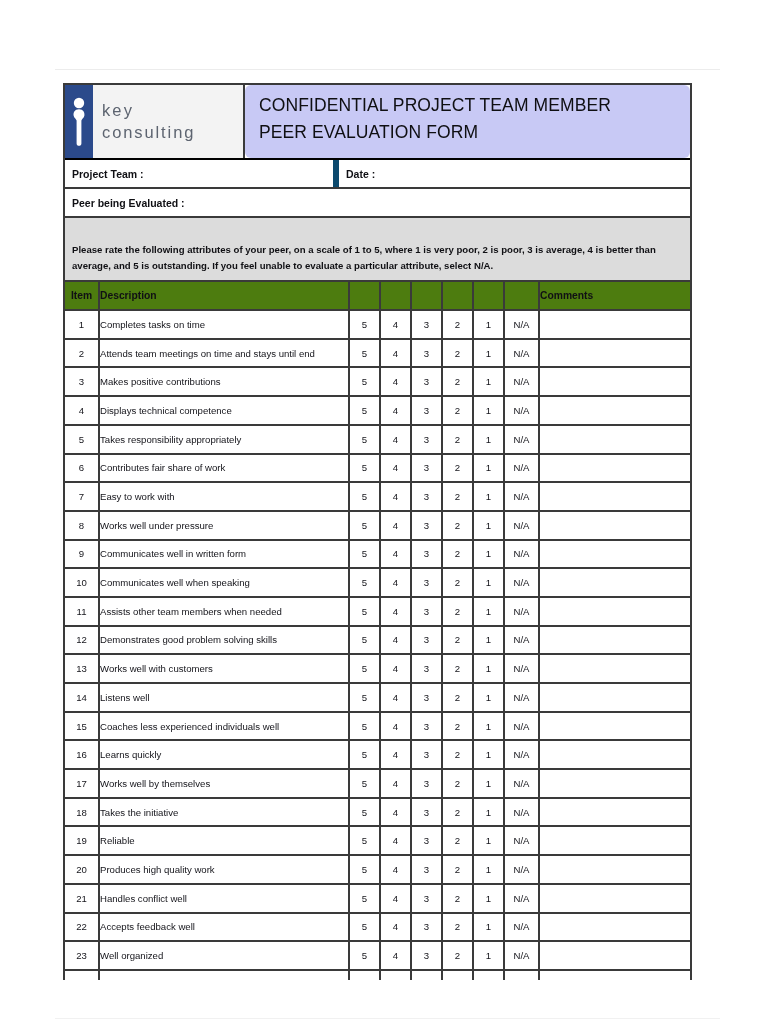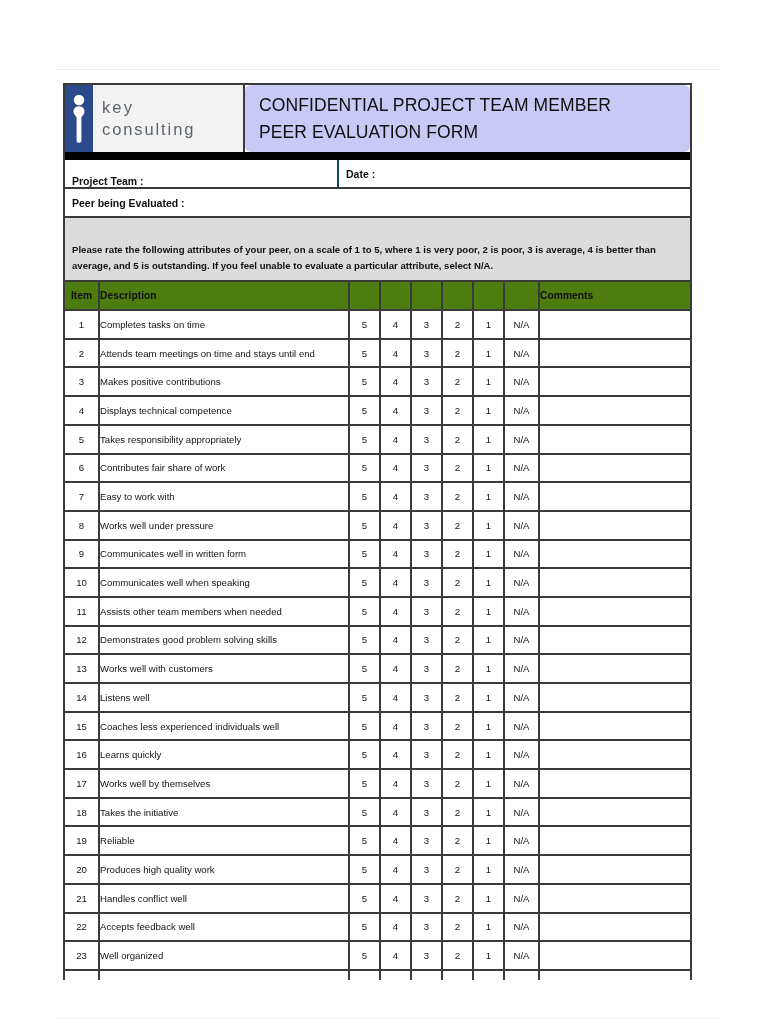--- a/index.html
+++ b/index.html
@@ -51,21 +51,21 @@
     border: 2px solid #3a3a3a;
     border-bottom: none;
     box-sizing: border-box;
     background: #fff;
   }
 
   
   .title-band {
     display: flex;
     height: 75px;
-    border-bottom: 8px solid #000000;
+    border-bottom: 2px solid #000000;
     box-sizing: border-box;
   }
   .logo-cell {
     width: 180px;
     flex: 0 0 180px;
     background: #f3f3f3;
     display: flex;
     align-items: center;
     border-right: 2px solid #3a3a3a;
     box-sizing: border-box;
@@ -114,21 +114,21 @@
   }
   .meta-cell {
     display: flex;
     align-items: center;
     padding-left: 7px;
     font-size: 10.5px;
     font-weight: bold;
     color: #101014;
     box-sizing: border-box;
   }
-  .meta-cell.project { width: 274px; flex: 0 0 274px; border-right: 2px solid #0c4a6e; align-items: flex-end; }
+  .meta-cell.project { width: 274px; flex: 0 0 274px; border-right: 6px solid #0c4a6e; }
   .meta-cell.date    { flex: 1 1 auto; }
   .meta-cell.peer    { flex: 1 1 auto; }
 
   
   .instructions {
     background: #dcdcdc;
     border-bottom: 2px solid #3a3a3a;
     padding: 24px 9px 7px 7px;
     font-size: 9.6px;
     font-weight: bold;

